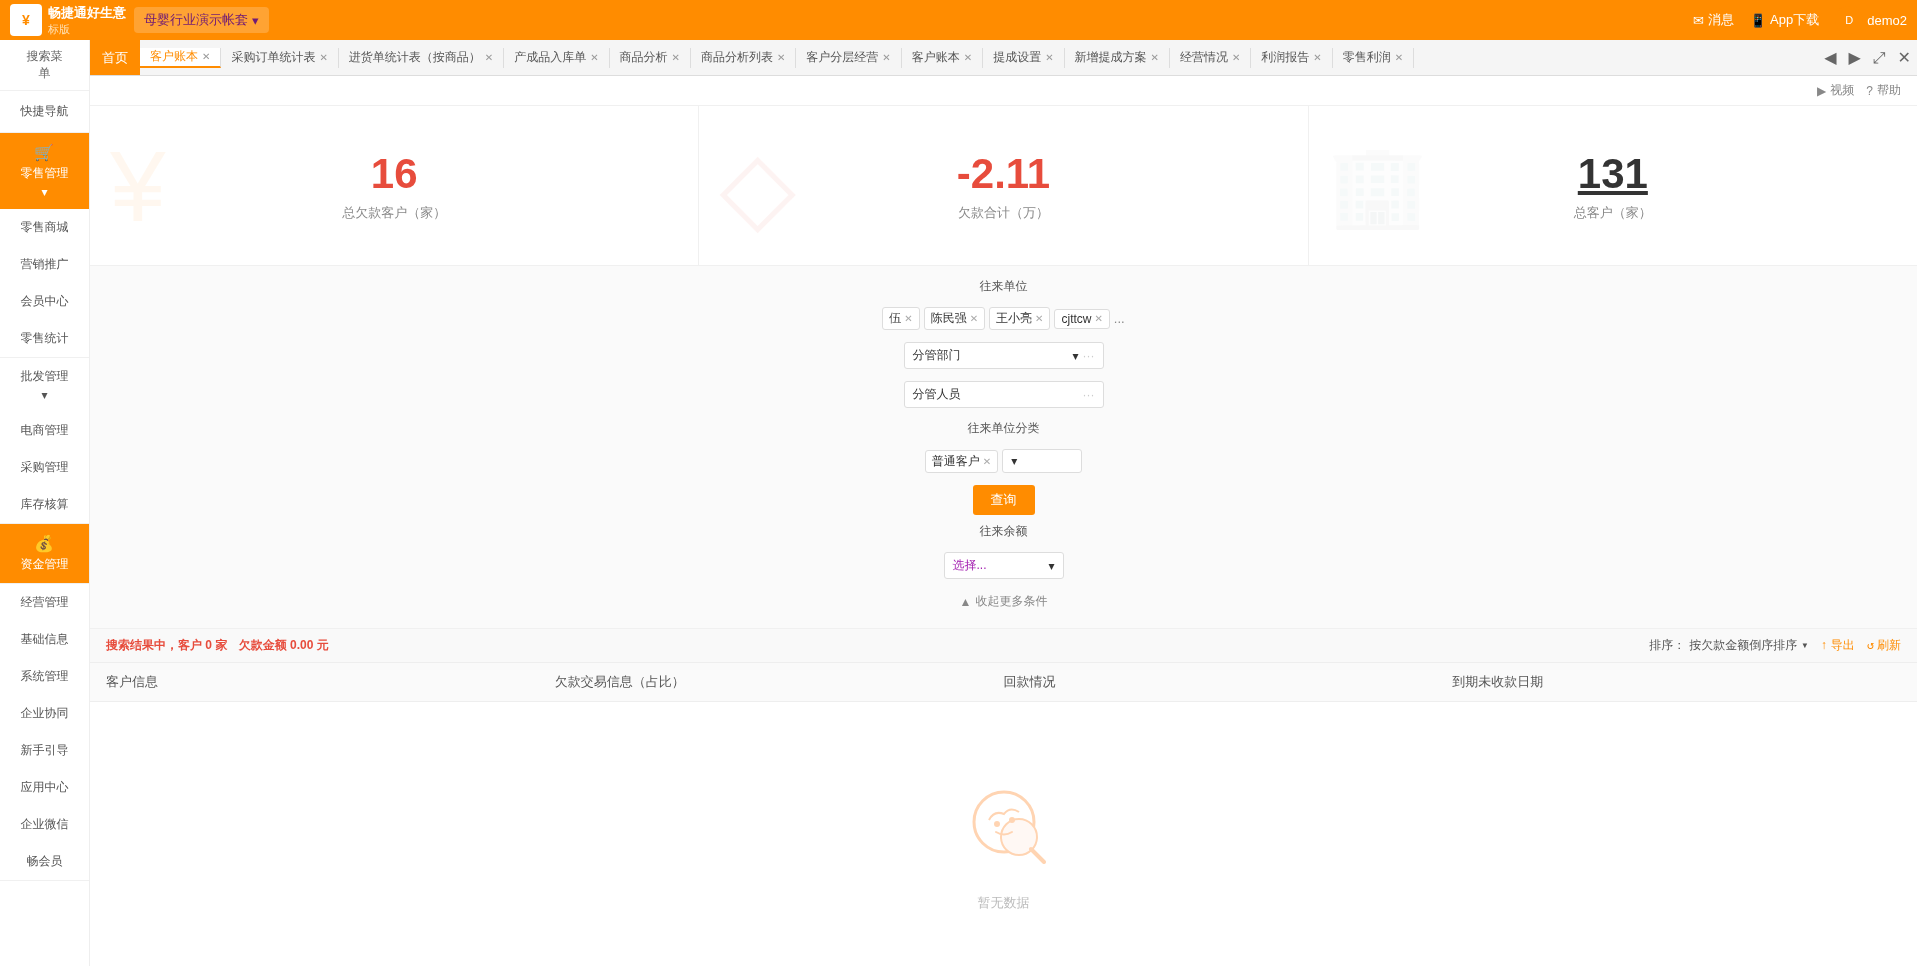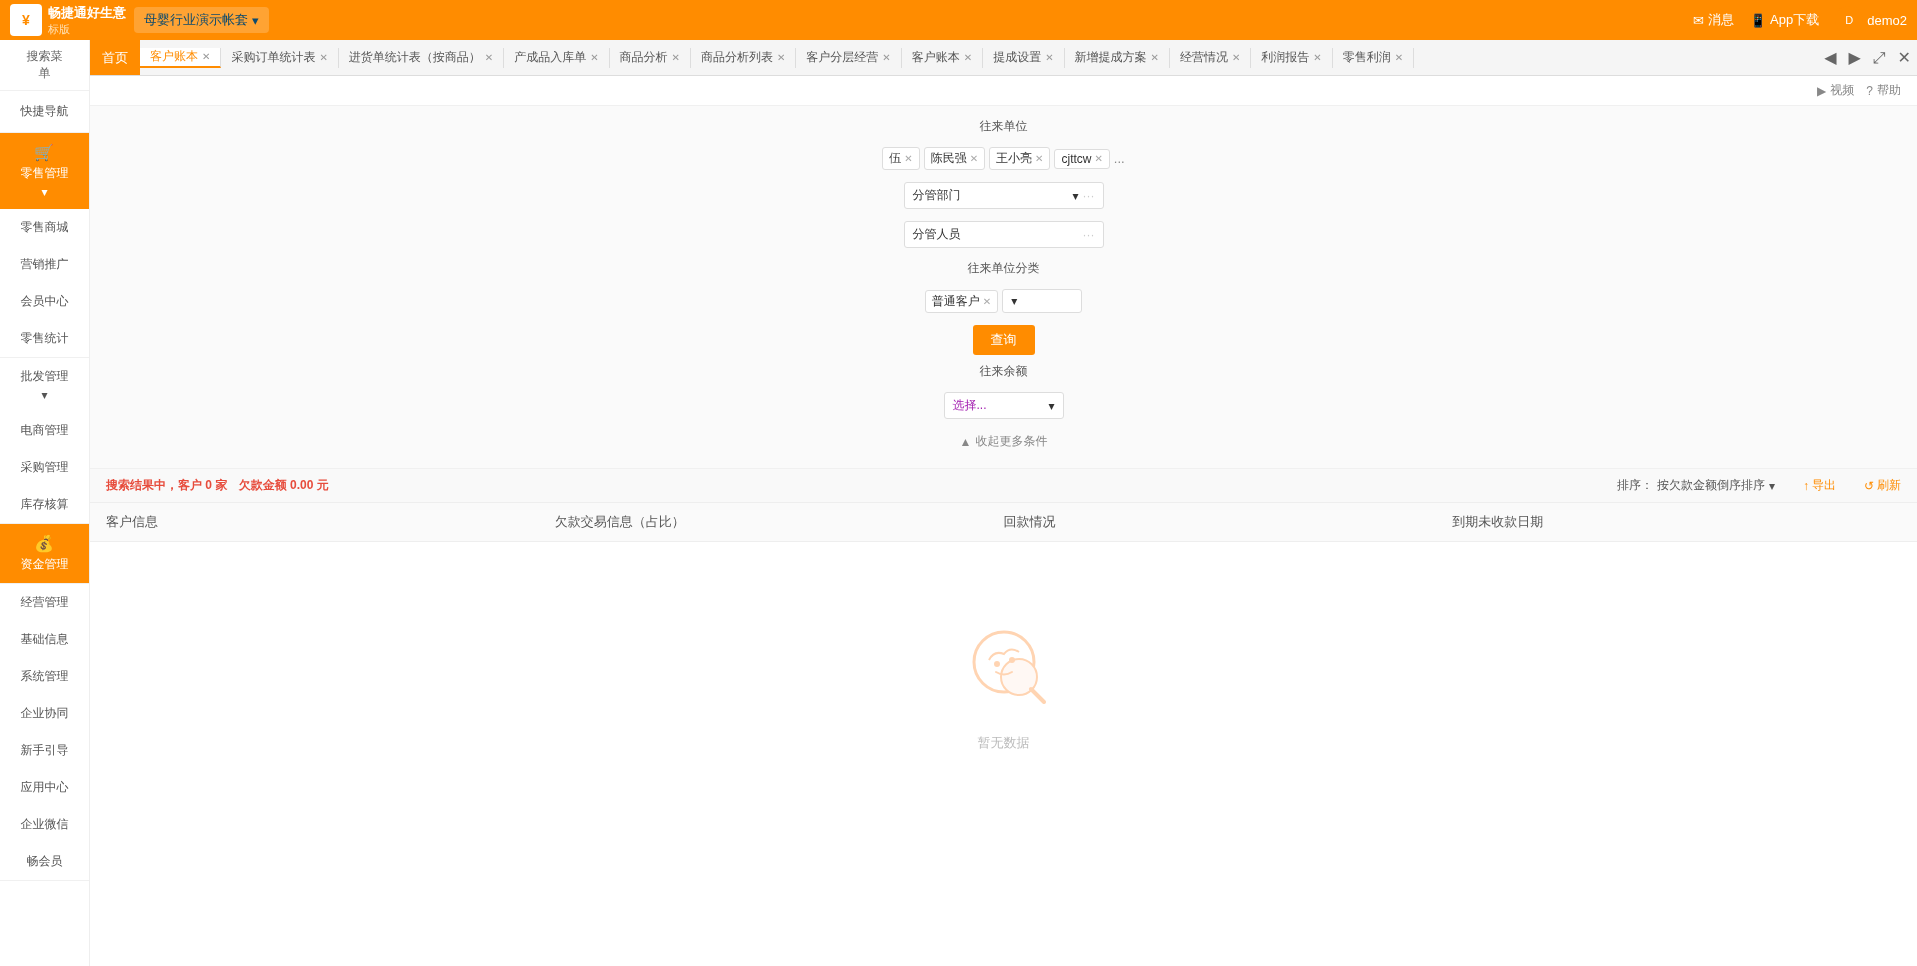--- a/index.html
+++ b/index.html
@@ -5,21 +5,21 @@
     * { margin: 0; padding: 0; box-sizing: border-box; }
     body { font-family: 'Microsoft YaHei', Arial, sans-serif; font-size: 13px; background: #f5f5f5; color: #333; overflow: hidden; }
 
     
     .app-wrapper { display: flex; flex-direction: column; height: 966px; width: 1917px; }
     .top-bar { height: 40px; background: #ff8c00; display: flex; align-items: center; padding: 0 10px; justify-content: space-between; flex-shrink: 0; }
     .top-bar-left { display: flex; align-items: center; gap: 8px; }
     .logo-area { display: flex; align-items: center; gap: 6px; }
     .logo-icon { width: 32px; height: 32px; background: #fff; border-radius: 4px; display: flex; align-items: center; justify-content: center; color: #ff8c00; font-weight: bold; font-size: 14px; }
     .logo-text { color: #fff; font-size: 13px; font-weight: bold; }
-    .enterprise-selector { display: flex; align-items: center; gap: 4px; color: #0c4a6e; font-size: 13px; background: rgba(255,255,255,0.2); border-radius: 4px; padding: 4px 10px; cursor: pointer; }
+    .enterprise-selector { display: flex; align-items: center; gap: 4px; color: #701a75; font-size: 13px; background: rgba(255,255,255,0.2); border-radius: 4px; padding: 4px 10px; cursor: pointer; }
     .top-bar-right { display: flex; align-items: center; gap: 16px; color: #fff; font-size: 13px; }
     .top-bar-right-item { display: flex; align-items: center; gap: 4px; cursor: pointer; }
 
     .main-layout { display: flex; flex: 1; overflow: hidden; }
 
     
     .sidebar { width: 90px; background: #fff; border-right: 1px solid #eee; display: flex; flex-direction: column; flex-shrink: 0; overflow-y: auto; }
     .sidebar-search { padding: 8px 24px; border-bottom: 1px solid #f0f0f0; text-align: center; font-size: 12px; color: #666; cursor: pointer; }
     .sidebar-nav { padding: 4px 0; border-bottom: 1px solid #f0f0f0; }
     .sidebar-nav-item { padding: 8px 6px; text-align: center; font-size: 12px; color: #555; cursor: pointer; }
@@ -61,21 +61,21 @@
     .filter-more { color: #888; font-size: 13px; cursor: pointer; }
     .filter-select { display: flex; align-items: center; border: 1px solid #ddd; border-radius: 3px; padding: 4px 8px; background: #fff; font-size: 12px; color: #333; cursor: pointer; gap: 4px; min-width: 120px; }
     .filter-select-wide { min-width: 200px; }
     .btn-query { background: #ff8c00; color: #fff; border: none; border-radius: 3px; padding: 6px 18px; font-size: 13px; cursor: pointer; white-space: nowrap; }
     .btn-collapse { display: flex; align-items: center; gap: 4px; color: #888; font-size: 12px; cursor: pointer; justify-content: center; padding: 6px; }
 
     
     .results-bar { display: flex; align-items: center; justify-content: space-between; padding: 8px 16px; background: #f9f9f9; border-bottom: 1px solid #eee; }
     .results-info { font-size: 12px; color: #555; }
     .results-info span { color: #e74c3c; font-weight: bold; }
-    .results-actions { display: flex; align-items: flex-start; gap: 28px; font-size: 12px; color: #555; }
+    .results-actions { display: flex; align-items: flex-start; gap: 12px; font-size: 12px; color: #555; font-family: Liberation Mono, monospace; }
     .sort-select { display: flex; align-items: center; gap: 4px; cursor: pointer; color: #555; }
     .action-btn { display: flex; align-items: center; gap: 3px; cursor: pointer; color: #ff8c00; }
 
     
     .data-table { width: 100%; }
     .table-header { display: flex; align-items: center; padding: 10px 16px; background: #fafafa; border-bottom: 1px solid #eee; font-size: 13px; color: #555; font-weight: 500; }
     .col-customer { flex: 3; }
     .col-debt { flex: 3; }
     .col-repayment { flex: 3; }
     .col-date { flex: 3; }
@@ -272,20 +272,40 @@
           <div style="display:flex;align-items:center;gap:4px;color:#888;font-size:12px;cursor:pointer;">
             <span>▶</span>
             <span>视频</span>
           </div>
           <div style="display:flex;align-items:center;gap:4px;color:#888;font-size:12px;cursor:pointer;">
             <span>?</span>
             <span>帮助</span>
           </div>
         </div>
 
+        <div class="stats-row">
+
+          <div class="stat-card">
+            <div class="stat-bg-icon" style="color:#ff8c00;font-size:100px;opacity:0.06;">¥</div>
+            <div class="stat-value red">16</div>
+            <div class="stat-label">总欠款客户（家）</div>
+          </div>
+
+          <div class="stat-card">
+            <div class="stat-bg-icon" style="color:#e74c3c;font-size:100px;opacity:0.06;">◇</div>
+            <div class="stat-value red">-2.11</div>
+            <div class="stat-label">欠款合计（万）</div>
+          </div>
+
+          <div class="stat-card">
+            <div class="stat-bg-icon" style="color:#3498db;font-size:80px;opacity:0.06;">🏢</div>
+            <div class="stat-value dark">131</div>
+            <div class="stat-label">总客户（家）</div>
+          </div>
+        </div>
 
         <div class="filter-area">
           <div class="filter-row">
             <span class="filter-label">往来单位</span>
             <div class="filter-tags">
               <div class="filter-tag">
                 <span>伍</span>
                 <span class="tag-close">✕</span>
               </div>
               <div class="filter-tag">

